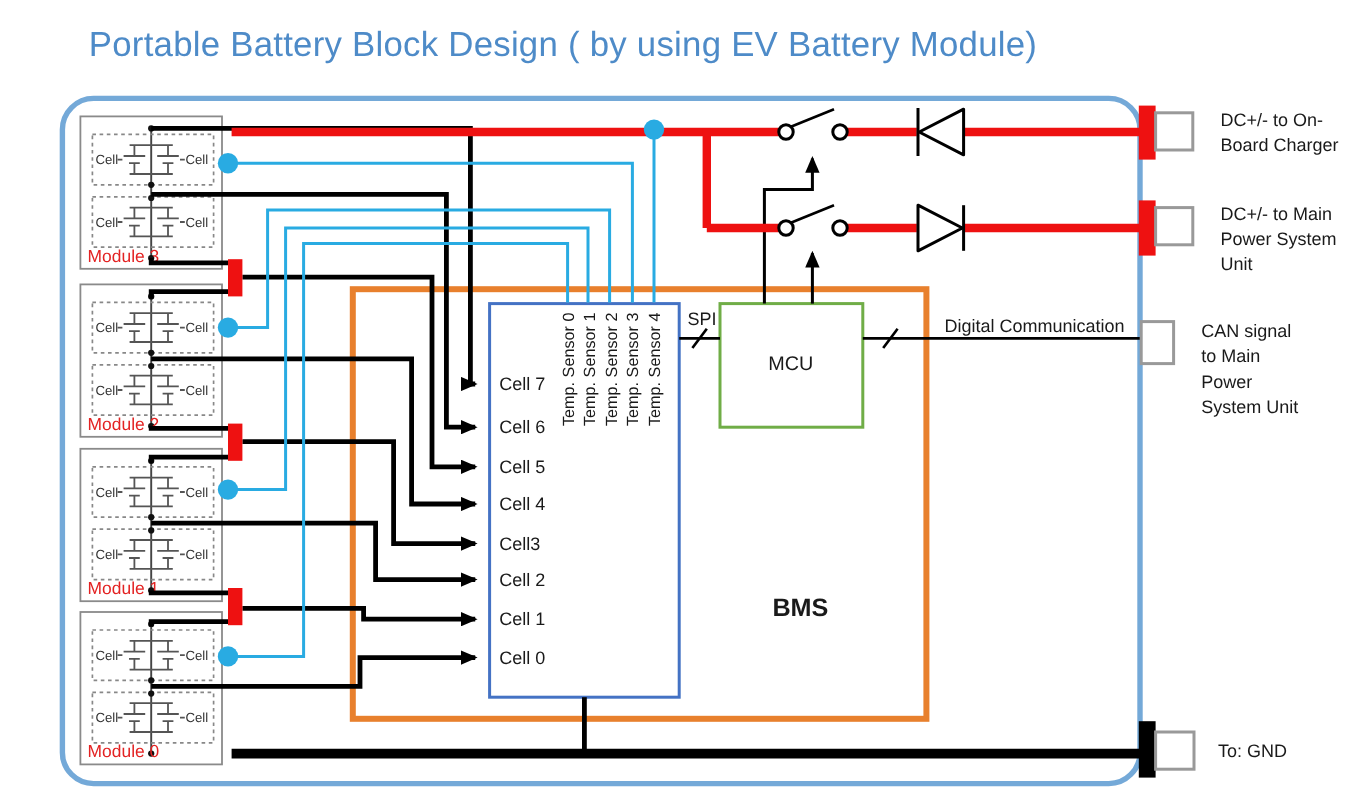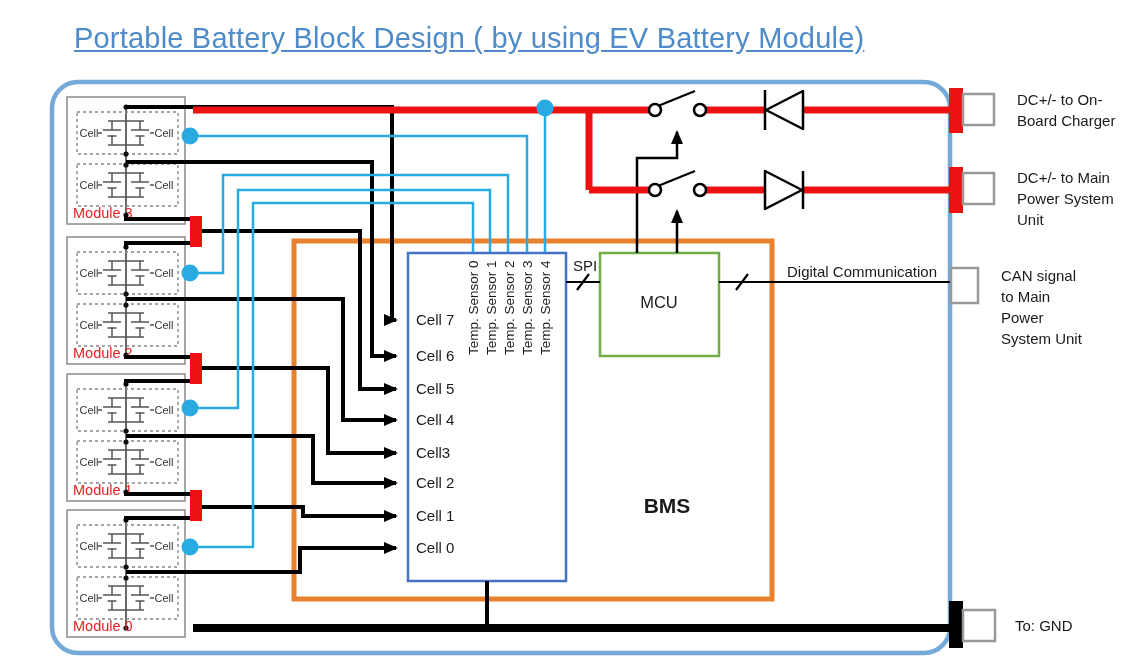--- a/index.html
+++ b/index.html
@@ -1,19 +1,19 @@
 <!DOCTYPE html>
 <html><head>
 <meta charset="utf-8">
 <style>
   html,body{margin:0;padding:0;background:#fff;}
   #stage{position:relative;width:1136px;height:670px;background:#fff;overflow:hidden;
          font-family:"Liberation Sans",sans-serif;}
   #diagram-title{position:absolute;left:74px;top:22px;font-size:29px;letter-spacing:.2px;
-         color:#4E8BC8;white-space:nowrap;text-decoration:underline;}
+         color:#4E8BC8;white-space:nowrap;}
   svg{position:absolute;left:0;top:0;}
   text{font-family:"Liberation Sans",sans-serif;fill:#1a1a1a;}
   .celltxt{font-size:15px;}
   .senstxt{font-size:13.5px;}
   .rlabel{font-size:15px;}
   .modlabel{font-size:14.5px;fill:#E32222;}
   .minicell{font-size:11px;fill:#333;}
 </style>
 </head>
 <body>

